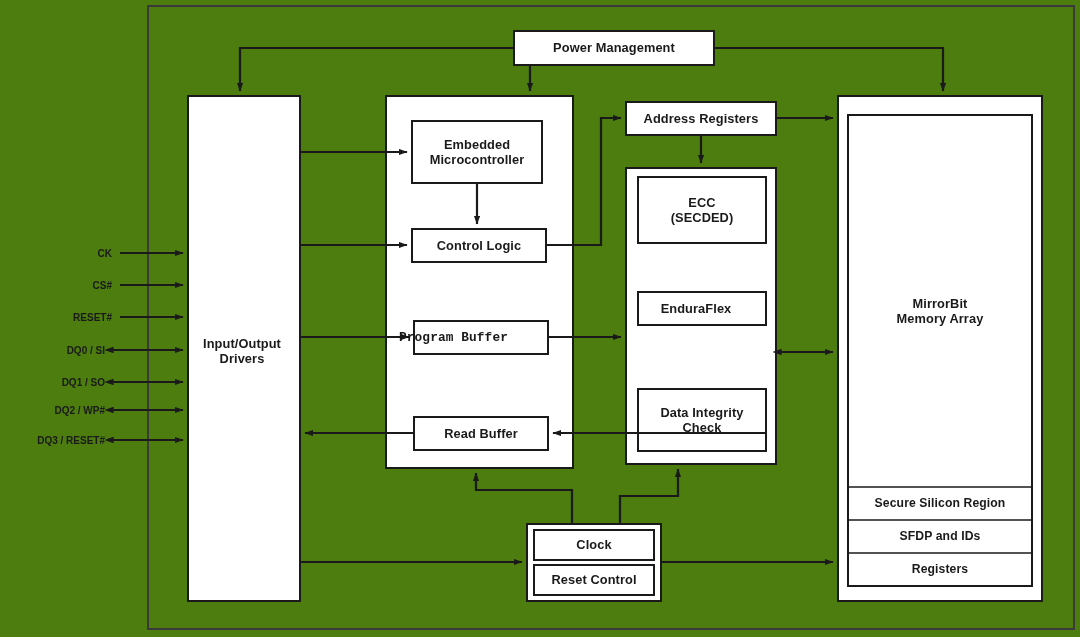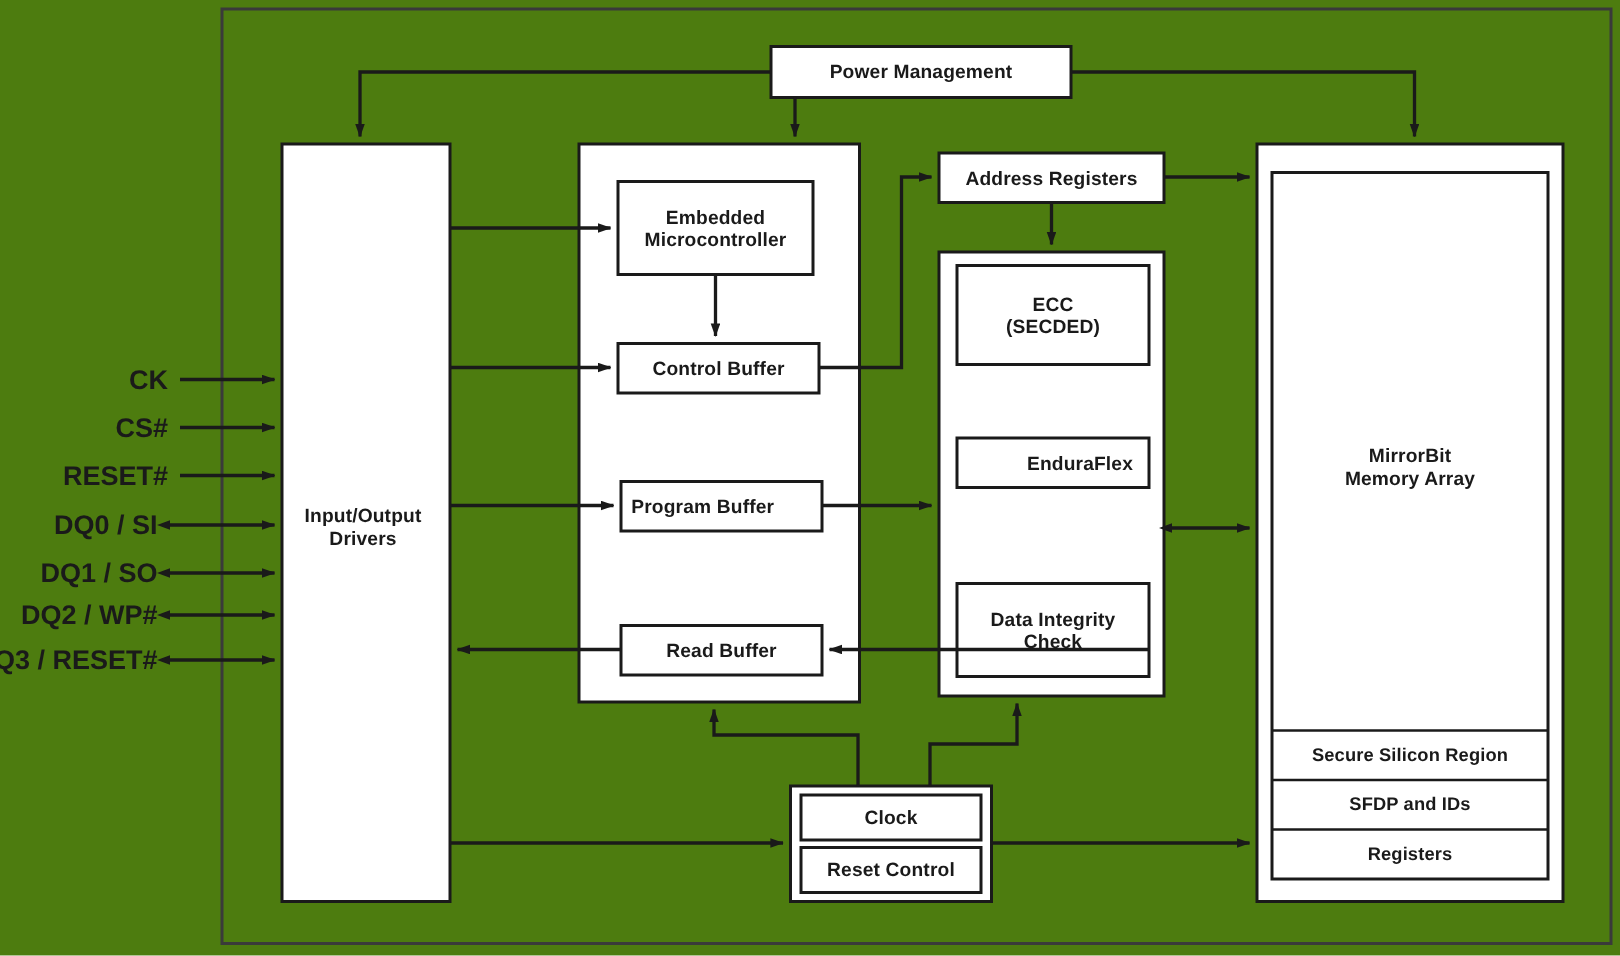--- a/index.html
+++ b/index.html
@@ -2,21 +2,21 @@
 <html><head>
 <meta charset="utf-8">
 <style>
   html,body{margin:0;padding:0;background:#ffffff;}
   body{font-family:"Liberation Sans",sans-serif;}
   #stage{position:relative;width:1080px;height:637px;background:#4d7c0f;overflow:hidden;}
   #stage svg{position:absolute;left:0;top:0;width:1080px;height:637px;}
   .lbl{position:absolute;font-weight:bold;color:#1a1a1a;text-align:center;
        line-height:1.18;letter-spacing:.1px;white-space:pre-line;
        display:flex;align-items:center;justify-content:center;}
-  .pin{position:absolute;font-weight:bold;color:#1a1a1a;font-size:18px;
+  .pin{position:absolute;font-weight:bold;color:#1a1a1a;font-size:10px;
        white-space:nowrap;display:flex;align-items:center;justify-content:flex-end;}
   .f13{font-size:12.8px;}
   .f12{font-size:12.2px;}
 </style>
 </head>
 <body>
 
 <div id="stage">
 
   <svg viewBox="0 0 1080 637">
@@ -94,27 +94,27 @@
       <path d="M572,524 L572,490 L476,490 L476,473" marker-end="url(#ar)"></path>
       <path d="M620,524 L620,496 L678,496 L678,469" marker-end="url(#ar)"></path>
     </g>
   </svg>
 
   <div class="lbl f13" style="left:514px;top:31px;width:200px;height:34px;">Power Management</div>
   <div class="lbl f13" style="left:188px;top:330px;width:108px;height:42px;">Input/Output
 Drivers</div>
   <div class="lbl f13" style="left:412px;top:121px;width:130px;height:62px;">Embedded
 Microcontroller</div>
-  <div class="lbl f13" style="left:412px;top:229px;width:134px;height:33px;">Control Buffer</div>
-  <div class="lbl f13" style="left:414px;top:321px;width:109px;height:33px;">Program Buffer</div>
+  <div class="lbl f13" style="left:412px;top:229px;width:134px;height:33px;">Control Logic</div>
+  <div class="lbl f13" style="left:399px;top:321px;width:109px;height:33px;font-family:Liberation Mono, monospace;">Program Buffer</div>
   <div class="lbl f13" style="left:414px;top:417px;width:134px;height:33px;">Read Buffer</div>
   <div class="lbl f13" style="left:626px;top:102px;width:150px;height:33px;">Address Registers</div>
   <div class="lbl f13" style="left:638px;top:177px;width:128px;height:66px;">ECC
 (SECDED)</div>
-  <div class="lbl f13" style="left:638px;top:292px;width:116px;height:33px;padding-left:24px;">EnduraFlex</div>
+  <div class="lbl f13" style="left:638px;top:292px;width:116px;height:33px;">EnduraFlex</div>
   <div class="lbl f13" style="left:848px;top:290px;width:184px;height:42px;">MirrorBit
 Memory Array</div>
   <div class="lbl f13" style="left:638px;top:389px;width:128px;height:62px;">Data Integrity
 Check</div>
   <div class="lbl f12" style="left:848px;top:487px;width:184px;height:33px;">Secure Silicon Region</div>
   <div class="lbl f12" style="left:848px;top:520px;width:184px;height:33px;">SFDP and IDs</div>
   <div class="lbl f12" style="left:848px;top:553px;width:184px;height:33px;">Registers</div>
   <div class="lbl f13" style="left:534px;top:530px;width:120px;height:30px;">Clock</div>
   <div class="lbl f13" style="left:534px;top:565px;width:120px;height:30px;">Reset Control</div>
 

